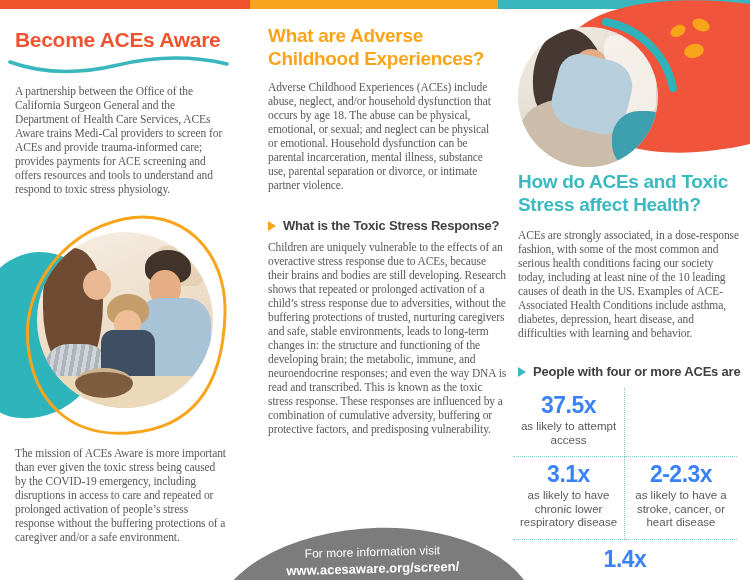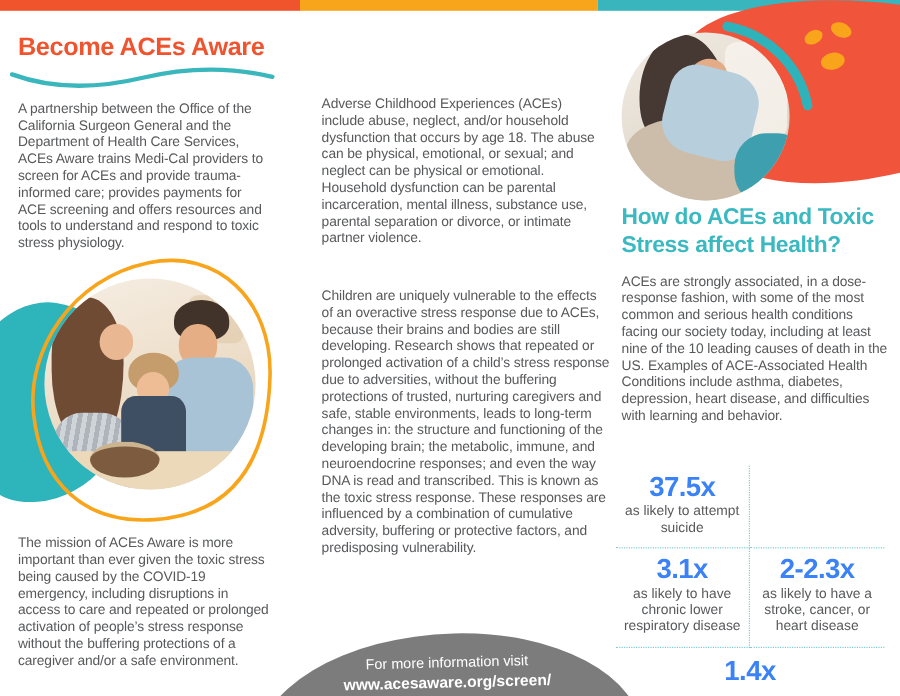--- a/index.html
+++ b/index.html
@@ -9,21 +9,21 @@
   .bar{position:absolute;top:0;height:9px;}
   .bar.seg1{left:0;width:250px;background:#f0542c;}
   .bar.seg2{left:250px;width:248px;background:#f9a51c;}
   .bar.seg3{left:498px;width:252px;background:#39b5bd;}
 
   .panel-title{position:absolute;font-weight:bold;letter-spacing:-0.3px;line-height:23px;margin:0;}
   .title-left{left:15px;top:28px;width:218px;font-size:21px;color:#f0542f;}
   .title-mid{left:268px;top:24px;width:240px;font-size:19px;color:#f9a41c;}
   .title-right{left:518px;top:170px;width:225px;font-size:19px;color:#3bb9c1;}
 
-  .body-text{position:absolute;font-size:11.5px;line-height:14px;letter-spacing:-0.1px;margin:0;}
+  .body-text{position:absolute;font-size:11.5px;line-height:14px;letter-spacing:-0.1px;margin:0;font-family:Liberation Serif, serif;}
   .intro{left:15px;top:84px;width:208px;}
   .mission{left:15px;top:446px;width:212px;}
   .mid-body1{left:268px;top:80px;width:232px;}
   .mid-body2{left:268px;top:240px;width:240px;}
   .right-body{left:518px;top:228px;width:222px;}
 
   .subhead{position:absolute;font-size:13px;font-weight:bold;color:#414042;letter-spacing:-0.2px;
            display:flex;align-items:center;margin:0;}
   .sub-mid{left:268px;top:218px;width:240px;}
   .sub-right{left:518px;top:364px;width:230px;}
@@ -94,22 +94,27 @@
     <div class="shape" style="left:94px;top:66px;width:80px;height:86px;background:#a9c3d6;border-radius:38% 30% 0 20%;"></div>
     <div class="shape" style="left:70px;top:62px;width:42px;height:32px;background:#c59d6d;border-radius:50% 50% 42% 42%;"></div>
     <div class="shape" style="left:77px;top:78px;width:27px;height:28px;background:#eebd96;border-radius:50%;"></div>
     <div class="shape" style="left:64px;top:98px;width:54px;height:60px;background:#3f4f63;border-radius:22% 22% 10% 10%;"></div>
     <div class="shape" style="left:0;bottom:0;width:176px;height:32px;background:#ecd9ba;"></div>
     <div class="shape" style="left:38px;bottom:10px;width:58px;height:26px;background:#7c5b3e;border-radius:50%;border-top:4px solid #cdb490;"></div>
   </div>
 
   <p class="body-text mission">The mission of ACEs Aware is more important than ever given the toxic stress being caused by the COVID-19 emergency, including disruptions in access to care and repeated or prolonged activation of people’s stress response without the buffering protections of a caregiver and/or a safe environment.</p>
 
+  <h1 class="panel-title title-mid">What are Adverse Childhood Experiences?</h1>
   <p class="body-text mid-body1">Adverse Childhood Experiences (ACEs) include abuse, neglect, and/or household dysfunction that occurs by age 18. The abuse can be physical, emotional, or sexual; and neglect can be physical or emotional. Household dysfunction can be parental incarceration, mental illness, substance use, parental separation or divorce, or intimate partner violence.</p>
 
+  <div class="subhead sub-mid">
+    <span class="tri"></span>
+    <span>What is the Toxic Stress Response?</span>
+  </div>
 
   <p class="body-text mid-body2">Children are uniquely vulnerable to the effects of an overactive stress response due to ACEs, because their brains and bodies are still developing. Research shows that repeated or prolonged activation of a child’s stress response due to adversities, without the buffering protections of trusted, nurturing caregivers and safe, stable environments, leads to long-term changes in: the structure and functioning of the developing brain; the metabolic, immune, and neuroendocrine responses; and even the way DNA is read and transcribed. This is known as the toxic stress response. These responses are influenced by a combination of cumulative adversity, buffering or protective factors, and predisposing vulnerability.</p>
 
   <div class="footer-blob">
     <span class="footer-line1">For more information visit</span>
     <span class="footer-line2">www.acesaware.org/screen/</span>
   </div>
 
   <svg class="blob-svg" width="210" height="170" viewBox="0 0 210 170">
     <path d="M210,4 C150,-4 78,0 44,24 C10,48 16,96 44,122 C80,158 150,158 210,144 Z" fill="#f0543a"></path>
@@ -126,25 +131,29 @@
     <div class="shape" style="left:14px;top:2px;width:74px;height:100px;background:#463832;border-radius:55% 45% 48% 52%/60% 52% 48% 40%;transform:rotate(-8deg);"></div>
     <div class="shape" style="left:58px;top:22px;width:30px;height:26px;background:#e3ac87;border-radius:50%;"></div>
     <div class="shape" style="left:2px;top:72px;width:100px;height:70px;background:#cbbda9;border-radius:45% 40% 20% 30%;"></div>
     <div class="shape" style="left:36px;top:30px;width:76px;height:74px;background:#b7cedd;border-radius:30% 35% 30% 35%;transform:rotate(14deg);"></div>
     <div class="shape" style="left:94px;top:84px;width:60px;height:60px;background:#3e9fae;border-radius:45% 40% 30% 45%;"></div>
   </div>
 
   <h1 class="panel-title title-right">How do ACEs and Toxic Stress affect Health?</h1>
   <p class="body-text right-body">ACEs are strongly associated, in a dose-response fashion, with some of the most common and serious health conditions facing our society today, including at least nine of the 10 leading causes of death in the US. Examples of ACE-Associated Health Conditions include asthma, diabetes, depression, heart disease, and difficulties with learning and behavior.</p>
 
+  <div class="subhead sub-right">
+    <span class="tri teal"></span>
+    <span>People with four or more ACEs are</span>
+  </div>
 
   <div class="stats">
     <div class="cell br bb">
       <div class="stat-value">37.5x</div>
-      <div class="stat-label">as likely to attempt suicide</div>
+      <div class="stat-label">as likely to attempt access</div>
     </div>
     <div class="cell bb">
     </div>
     <div class="cell br bb">
       <div class="stat-value">3.1x</div>
       <div class="stat-label">as likely to have chronic lower respiratory disease</div>
     </div>
     <div class="cell bb">
       <div class="stat-value">2-2.3x</div>
       <div class="stat-label">as likely to have a stroke, cancer, or heart disease</div>

